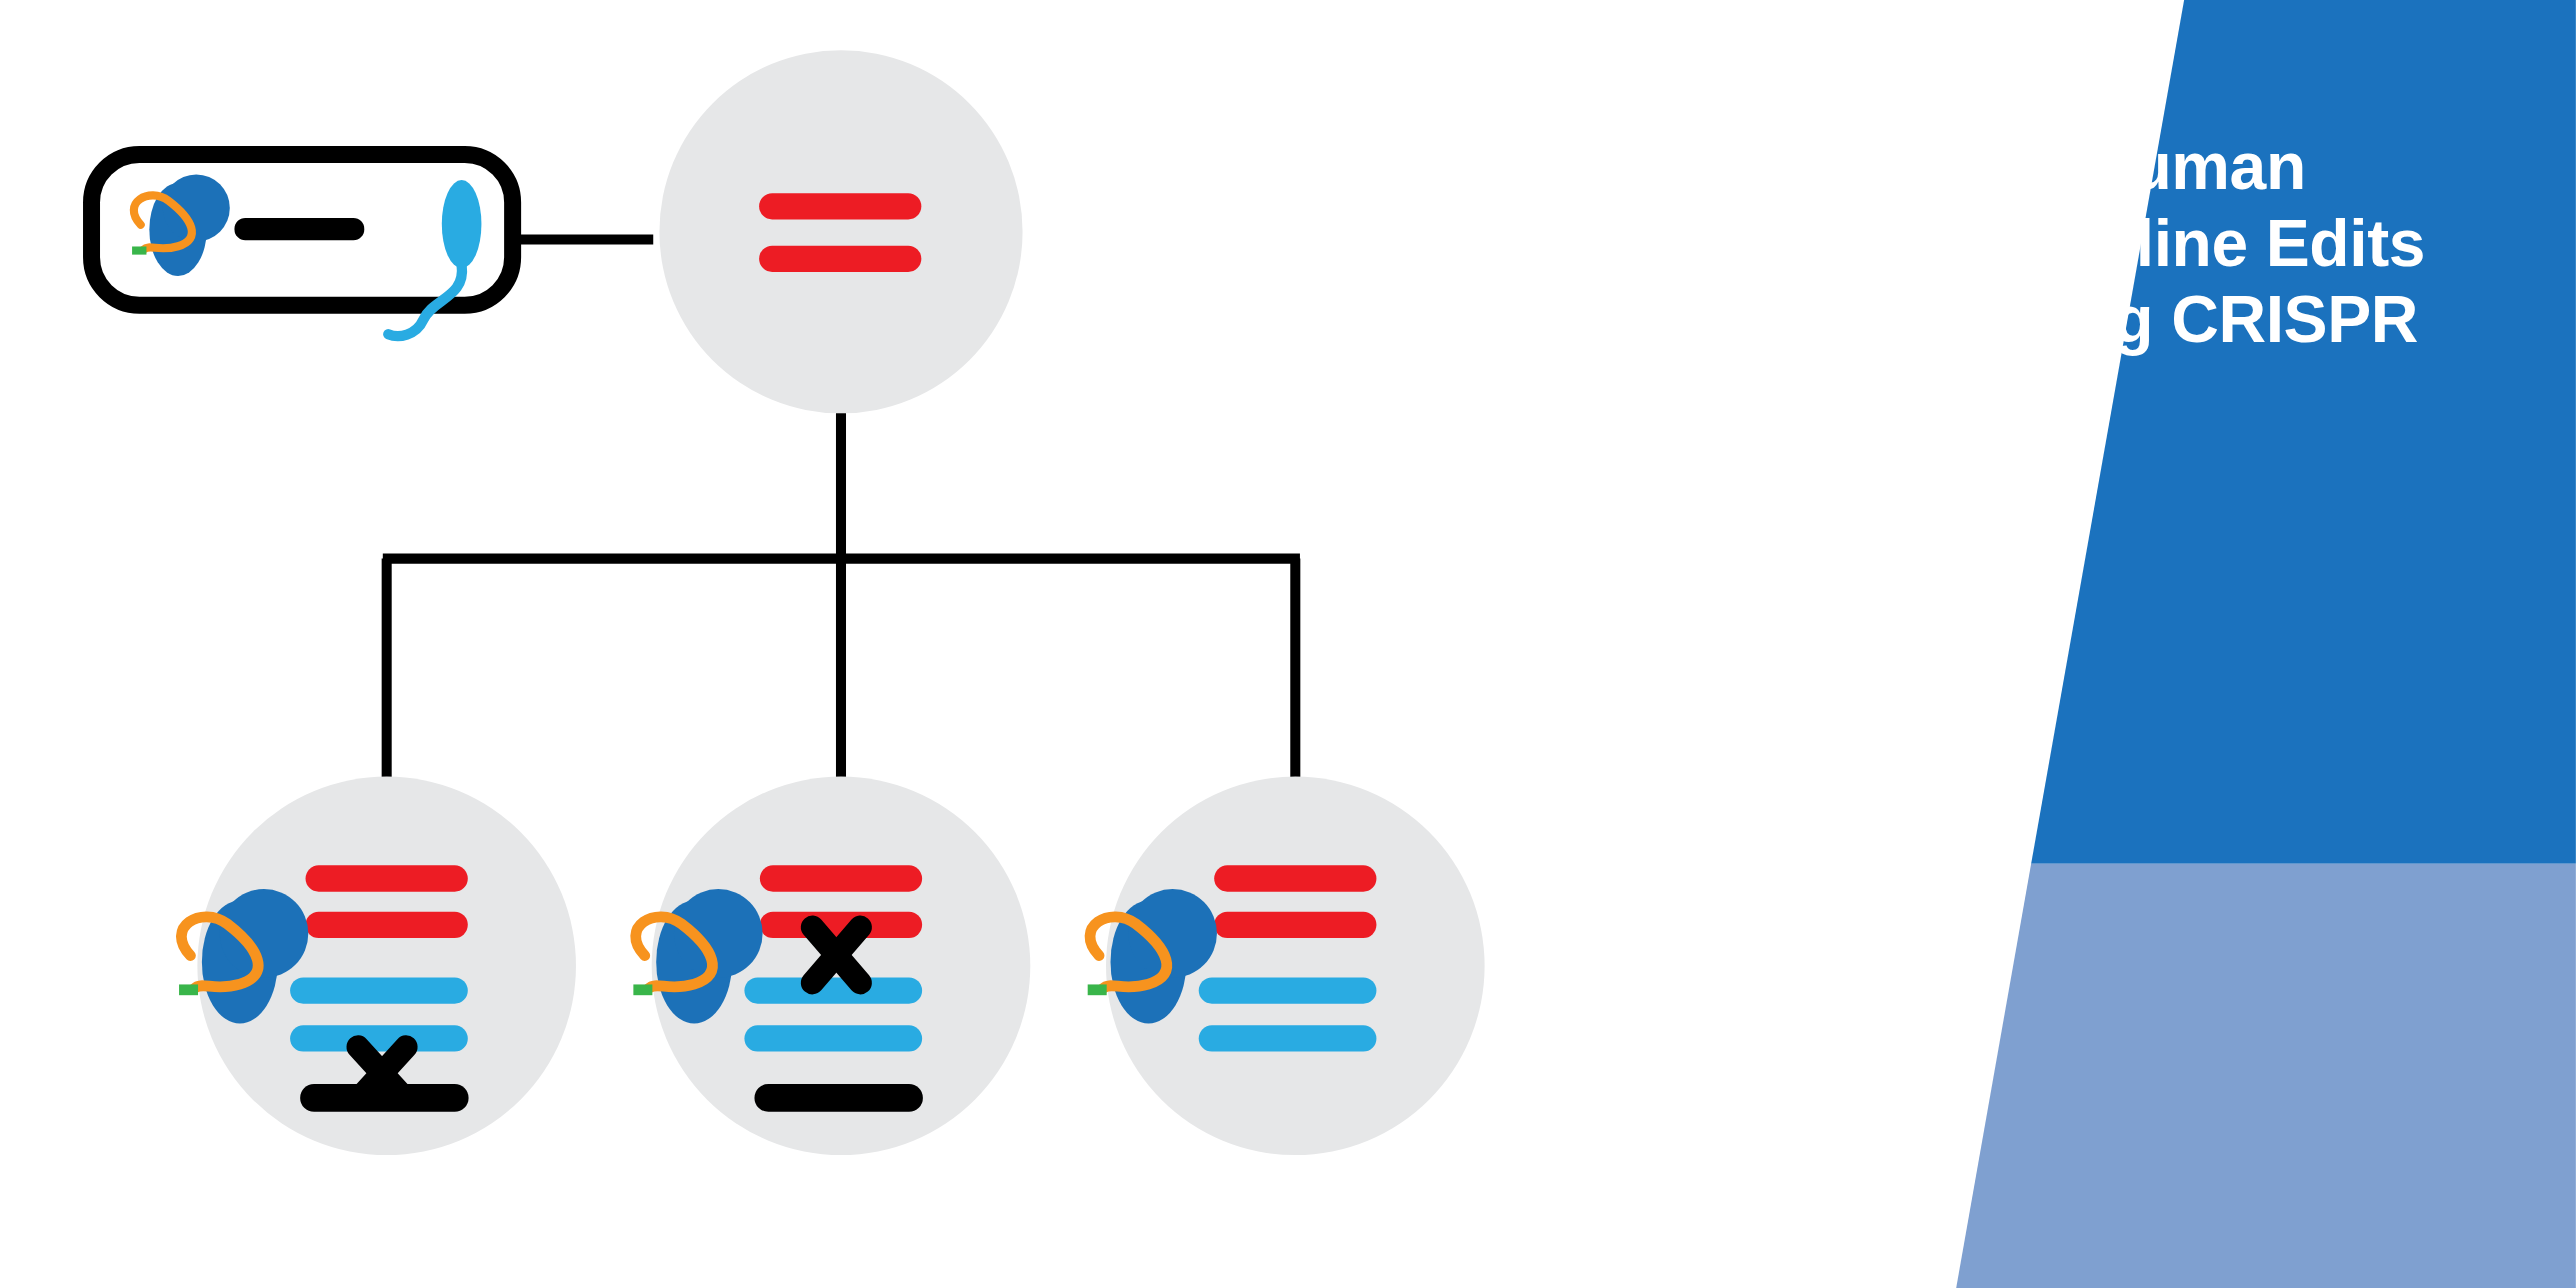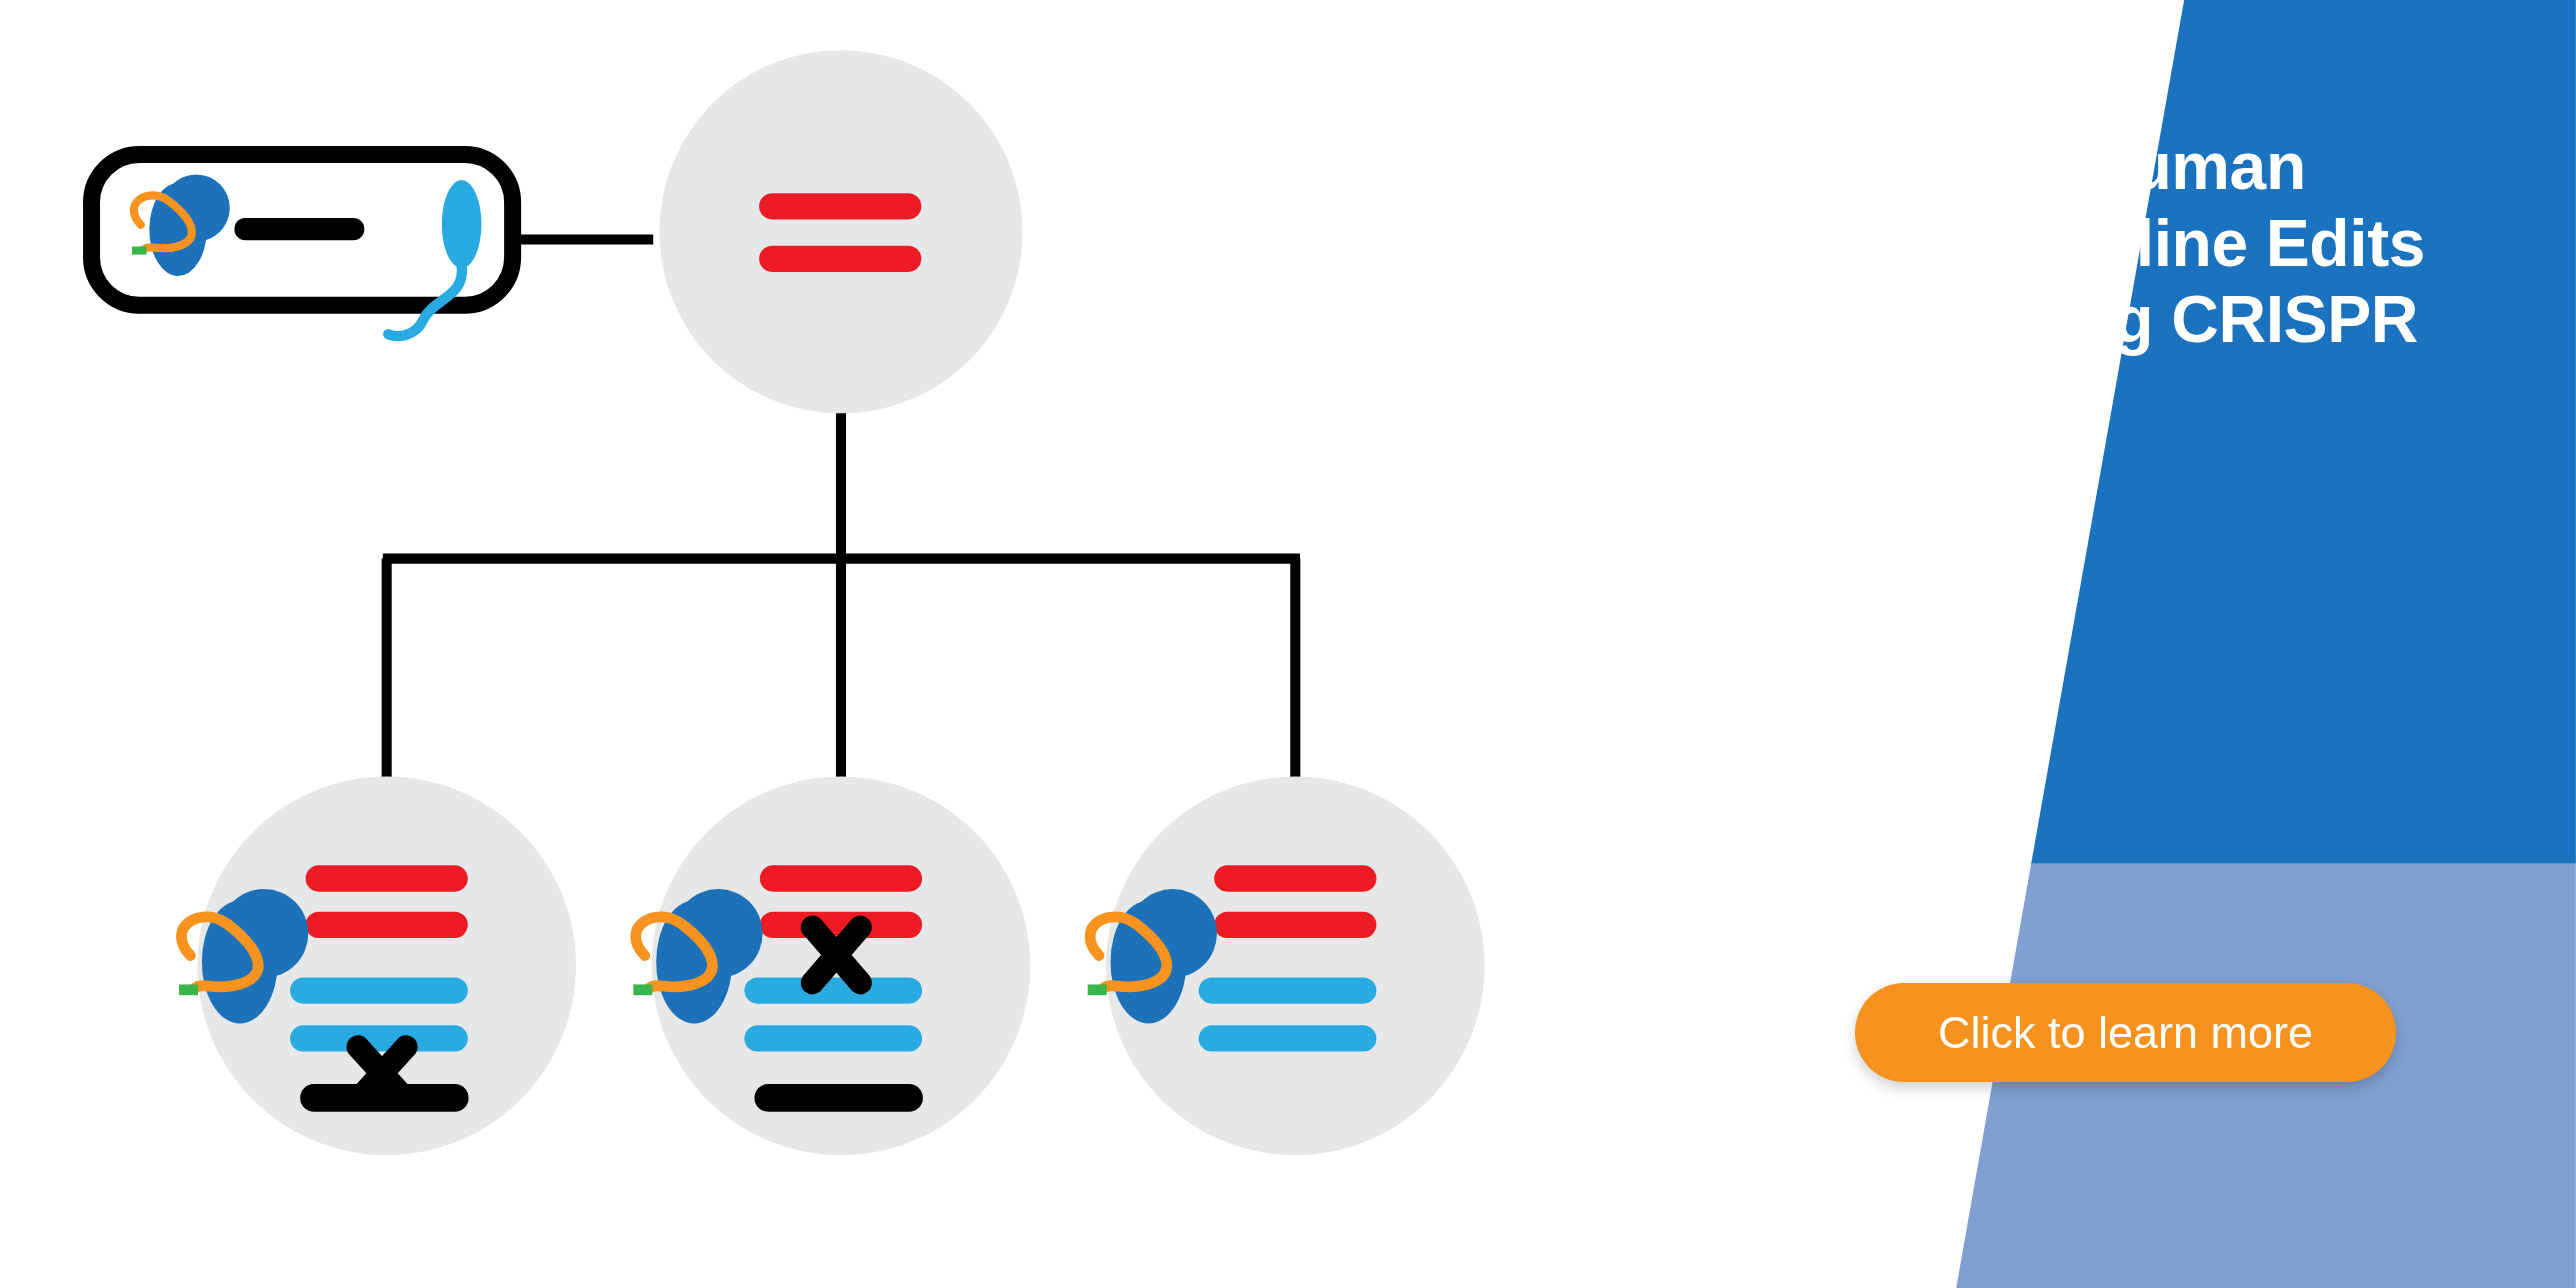--- a/index.html
+++ b/index.html
@@ -149,16 +149,15 @@
     <svg class="panel-svg" width="1082" height="1288" viewBox="0 0 1400 1667" xmlns="http://www.w3.org/2000/svg">
       <polygon points="893,0 1400,0 1400,1118 695,1118" fill="#1B72BE"></polygon>
       <polygon points="695,1118 1400,1118 1400,1667 598,1667" fill="#7FA0D0"></polygon>
     </svg>
   </div>
 
   <div class="panel-title">Human
 Germline Edits
 Using CRISPR</div>
 
-  <button class="cta-btn">Click to learn more</button>
 
 </div>
 
 
 </body></html>

